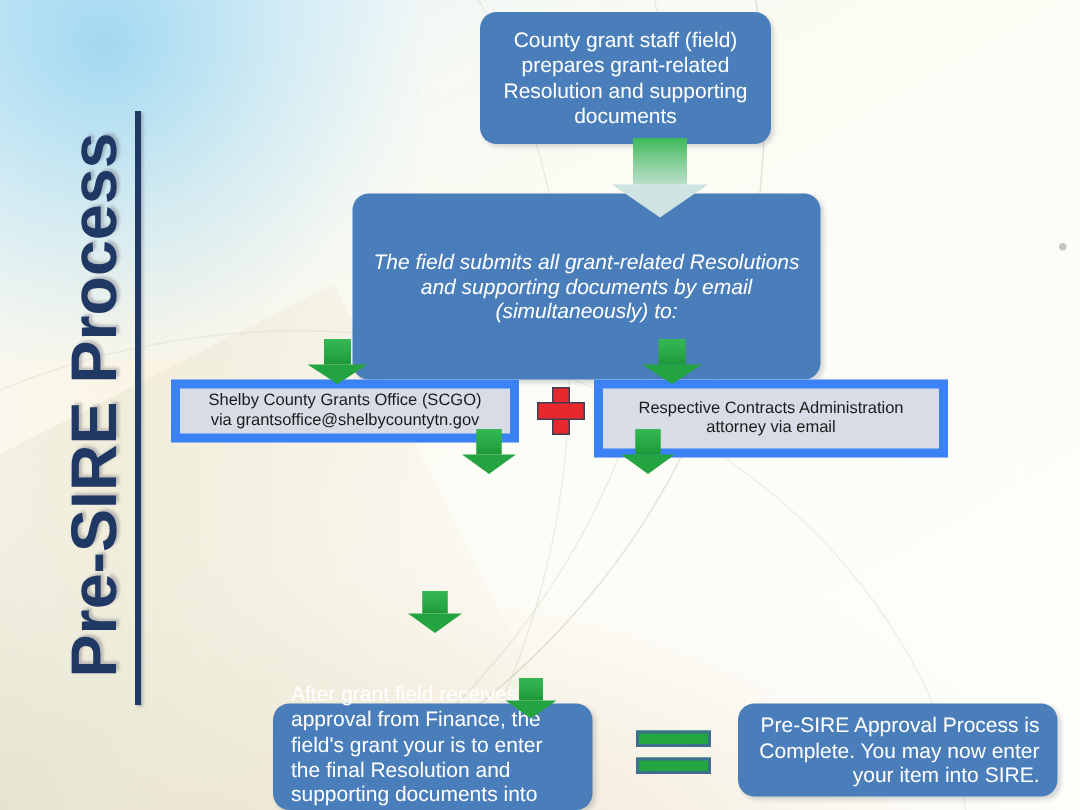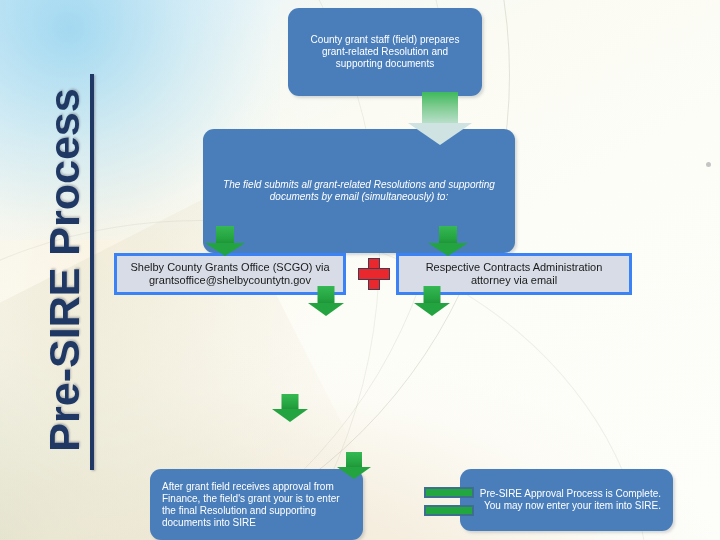--- a/index.html
+++ b/index.html
@@ -119,39 +119,40 @@
     display: flex;
     align-items: center;
     justify-content: center;
     padding: 6px 12px;
     line-height: 1.20;
   }
   .blue-box {
     background: #4a7ebb;
     color: #ffffff;
     border-radius: 11px;
-    font-size: 10px;
+    font-size: 14px;
     text-align: center;
     box-shadow: 2px 2px 3px rgba(80,90,105,0.22);
+    margin-left: 32px;
   }
   .gray-box {
     background: #d7dce6;
     color: #1a1a1a;
-    border: 3px solid #3b82f6;
+    border: 6px solid #3b82f6;
     border-radius: 0;
     font-size: 11px;
     text-align: center;
   }
   .t-left   { text-align: left;   justify-content: flex-start; }
   .t-right  { text-align: right;  justify-content: flex-end; }
 
   #box-prepare   { left: 288px; top: 8px;   width: 194px; height: 88px; }
   #box-submit    { left: 203px; top: 129px; width: 312px; height: 124px; font-style: italic; }
   #box-scgo      { left: 114px; top: 253px; width: 232px; height: 42px; }
-  #box-attorney  { left: 396px; top: 253px; width: 236px; height: 42px; }
+  #box-attorney  { left: 396px; top: 253px; width: 236px; height: 52px; }
   #box-approval  { left: 196px; top: 311px; width: 282px; height: 82px; }
   #box-finance   { left: 265px; top: 417px; width: 238px; height: 38px; }
   #box-enter     { left: 150px; top: 469px; width: 213px; height: 71px; }
   #box-complete  { left: 460px; top: 469px; width: 213px; height: 62px; }
 
   .gr-arrow { position:absolute; }
   .gr-arrow .shaft {
     position:absolute; left:50%; top:0; transform:translateX(-50%);
     background: linear-gradient(180deg,#35b853 0%, #25a541 70%, #1f9639 100%);
   }

